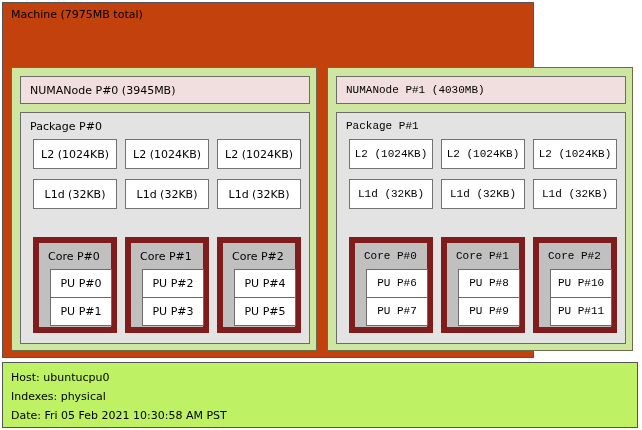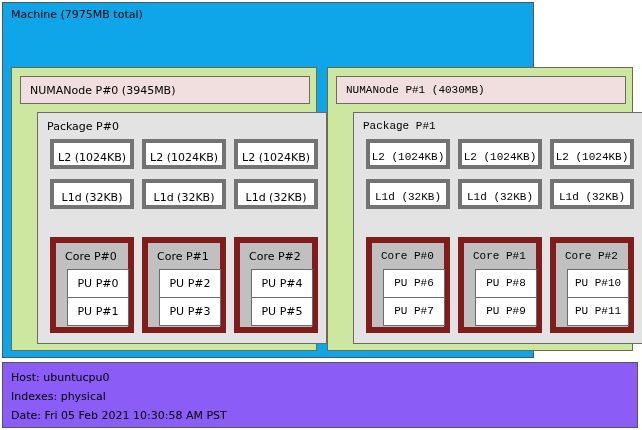--- a/index.html
+++ b/index.html
@@ -17,21 +17,21 @@
   }
 
   
   .machine {
     position: absolute;
     left: 2px;
     top: 2px;
     width: 532px;
     height: 356px;
     border: 1px solid #555555;
-    background: #0ea5e9;
+    background: #c2410c;
     box-sizing: border-box;
   }
   .machine-title {
     position: absolute;
     left: 8px;
     top: 5px;
     font-size: 11px;
     line-height: 13px;
     white-space: nowrap;
   }
@@ -88,36 +88,35 @@
   
   .package {
     position: absolute;
     left: 8px;
     top: 44px;
     width: 290px;
     height: 232px;
     background: #e3e3e3;
     border: 1px solid #6b6b6b;
     box-sizing: border-box;
-    margin-left: 17px;
   }
   .package > .lbl {
     position: absolute;
     left: 9px;
     top: 7px;
     white-space: nowrap;
   }
 
   
   .cachebox {
     position: absolute;
     width: 84px;
     height: 30px;
     background: #ffffff;
-    border: 4px solid #737373;
+    border: 1px solid #737373;
     box-sizing: border-box;
   }
   .cachebox .lbl {
     position: absolute;
     left: 0;
     right: 0;
     top: 8px;
     text-align: center;
     white-space: nowrap;
   }
@@ -166,21 +165,21 @@
   }
 
   
   .footer {
     position: absolute;
     left: 2px;
     top: 362px;
     width: 636px;
     height: 66px;
     border: 1px solid #555555;
-    background: #8b5cf6;
+    background: #bef264;
     box-sizing: border-box;
   }
   .footer .line {
     position: absolute;
     left: 8px;
     white-space: nowrap;
     font-size: 11px;
   }
   .footer .line.l0 { top: 8px; }
   .footer .line.l1 { top: 27px; }

